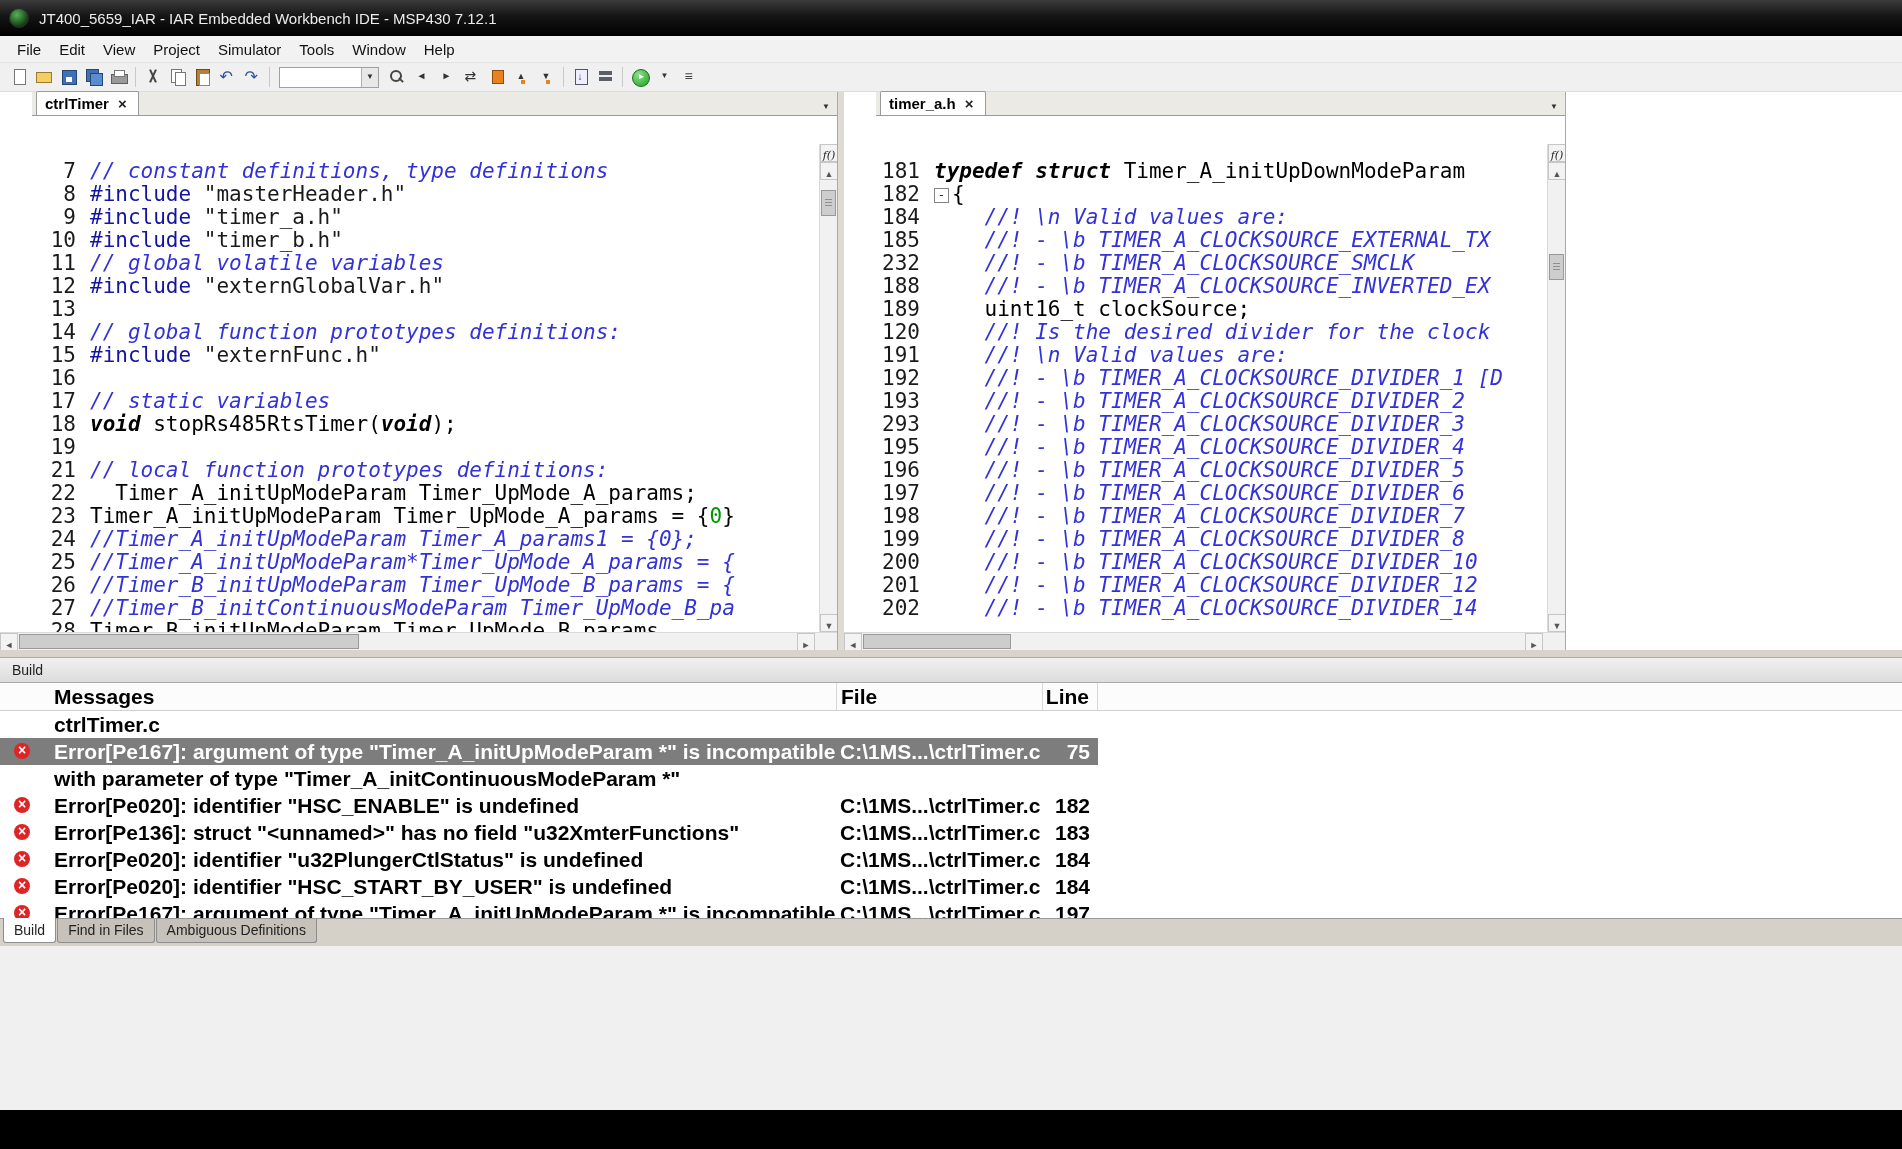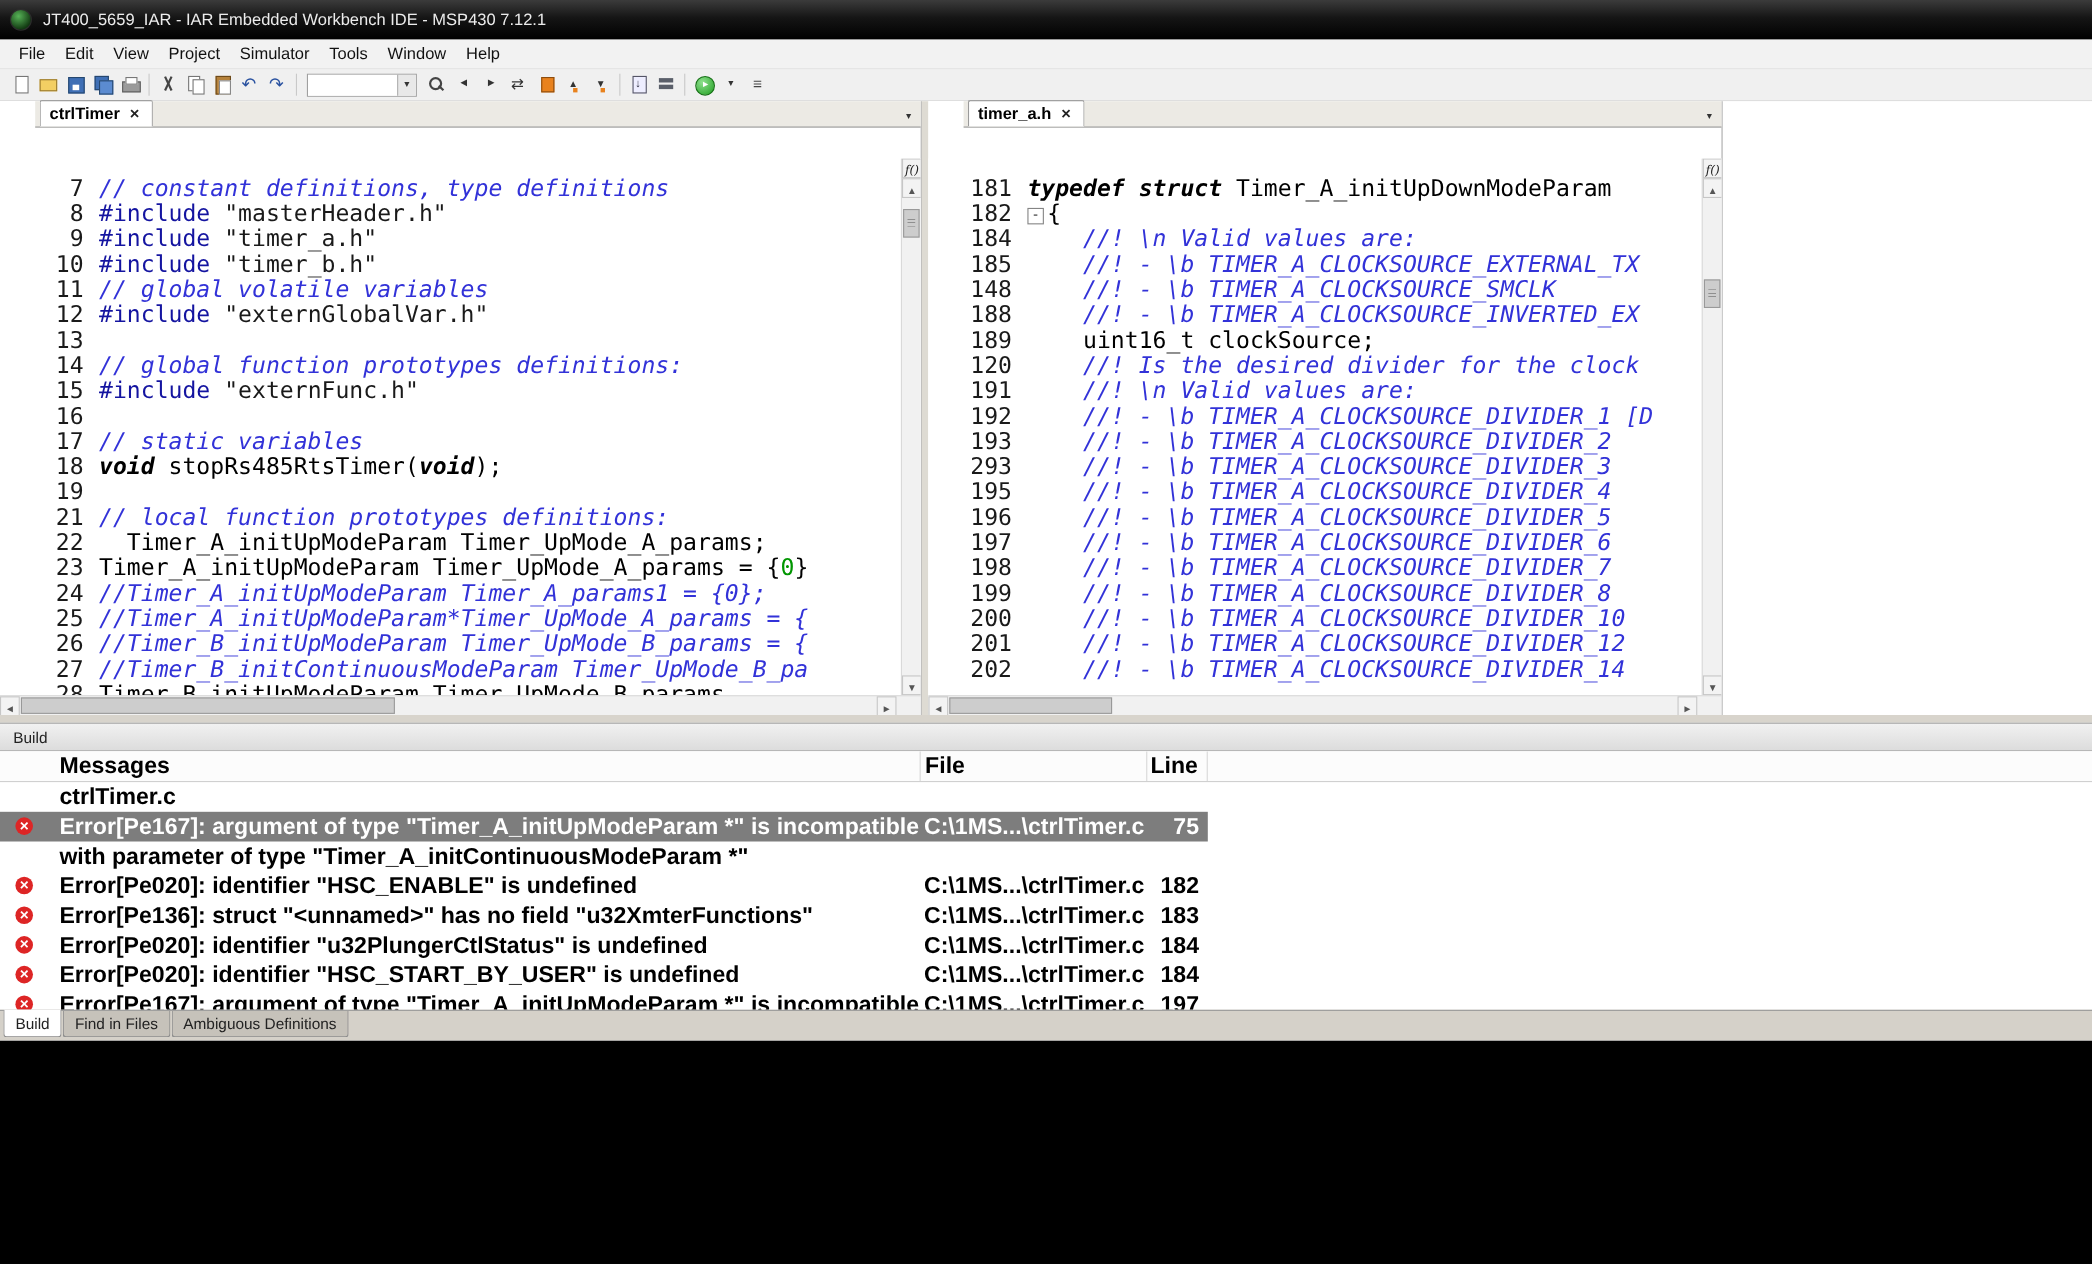--- a/index.html
+++ b/index.html
@@ -1,18 +1,18 @@
 <!DOCTYPE html>
 <html><head>
 <meta charset="utf-8">
 <style>
   * { margin:0; padding:0; box-sizing:border-box; }
   html,body { width:1902px; height:1149px; background:#000; overflow:hidden;
               font-family:"Liberation Sans","DejaVu Sans",sans-serif; }
-  .window { position:relative; width:1902px; height:946px; background:#f0f0f0; overflow:hidden; }
+  .window { position:relative; width:1902px; height:1110px; background:#f0f0f0; overflow:hidden; }
 
   
   .titlebar { position:absolute; left:0; top:0; right:0; height:36px;
               background:linear-gradient(#3b3b3b,#151515 45%,#000);
               display:flex; align-items:center; }
   .app-icon { width:20px; height:20px; border-radius:10px; margin:0 10px 0 9px;
               background:radial-gradient(circle at 38% 32%, #57b257, #123a12 72%);
               border:1px solid #2d2d2d; flex:0 0 auto; }
   .title-text { color:#ececec; font-size:15px; }
 
@@ -297,21 +297,21 @@
           <span class="tabx"></span>
         </div>
         <div class="tab-dd"></div>
       </div>
       <div class="content">
         <div class="codewrap" id="right-code">
             <div class="code-line"><span class="ln">181</span><span class="seg kw">typedef struct</span><span class="seg pln"> Timer_A_initUpDownModeParam</span></div>
             <div class="code-line"><span class="ln">182</span><span class="seg fold">-</span><span class="seg pln">{</span></div>
             <div class="code-line"><span class="ln">184</span><span class="seg cmt">    //! \n Valid values are:</span></div>
             <div class="code-line"><span class="ln">185</span><span class="seg cmt">    //! - \b TIMER_A_CLOCKSOURCE_EXTERNAL_TX</span></div>
-            <div class="code-line"><span class="ln">148</span><span class="seg cmt">    //! - \b TIMER_A_CLOCKSOURCE_SMCLK</span></div>
+            <div class="code-line"><span class="ln">232</span><span class="seg cmt">    //! - \b TIMER_A_CLOCKSOURCE_SMCLK</span></div>
             <div class="code-line"><span class="ln">188</span><span class="seg cmt">    //! - \b TIMER_A_CLOCKSOURCE_INVERTED_EX</span></div>
             <div class="code-line"><span class="ln">189</span><span class="seg pln">    uint16_t clockSource;</span></div>
             <div class="code-line"><span class="ln">120</span><span class="seg cmt">    //! Is the desired divider for the clock</span></div>
             <div class="code-line"><span class="ln">191</span><span class="seg cmt">    //! \n Valid values are:</span></div>
             <div class="code-line"><span class="ln">192</span><span class="seg cmt">    //! - \b TIMER_A_CLOCKSOURCE_DIVIDER_1 [D</span></div>
             <div class="code-line"><span class="ln">193</span><span class="seg cmt">    //! - \b TIMER_A_CLOCKSOURCE_DIVIDER_2</span></div>
             <div class="code-line"><span class="ln">293</span><span class="seg cmt">    //! - \b TIMER_A_CLOCKSOURCE_DIVIDER_3</span></div>
             <div class="code-line"><span class="ln">195</span><span class="seg cmt">    //! - \b TIMER_A_CLOCKSOURCE_DIVIDER_4</span></div>
             <div class="code-line"><span class="ln">196</span><span class="seg cmt">    //! - \b TIMER_A_CLOCKSOURCE_DIVIDER_5</span></div>
             <div class="code-line"><span class="ln">197</span><span class="seg cmt">    //! - \b TIMER_A_CLOCKSOURCE_DIVIDER_6</span></div>

